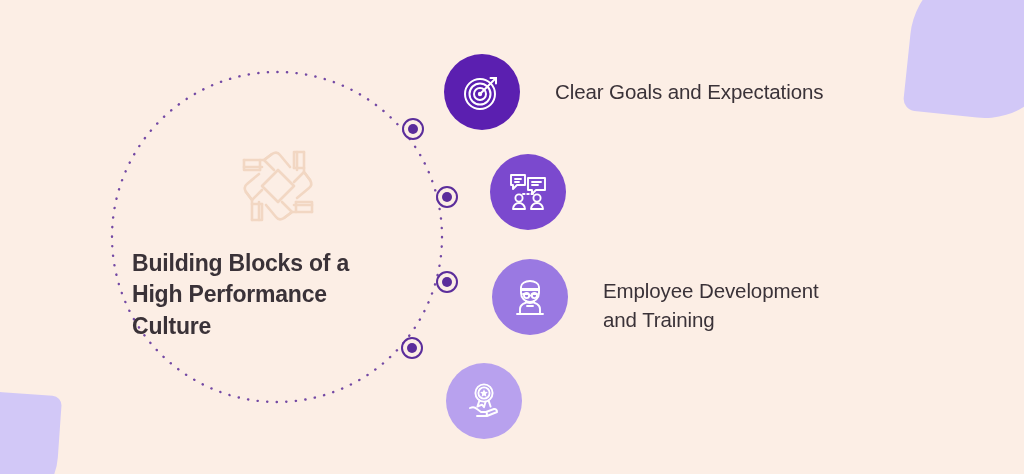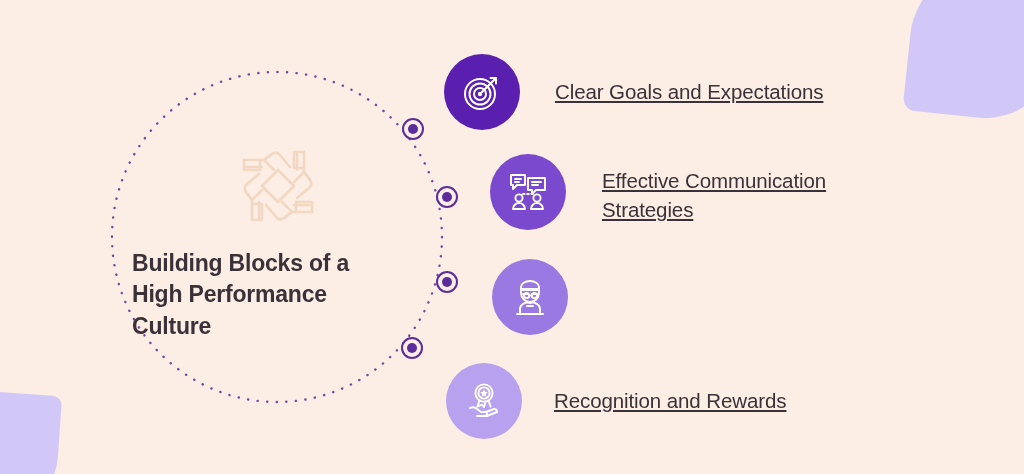--- a/index.html
+++ b/index.html
@@ -135,21 +135,20 @@
   #bubble-4 { left: 446px; top: 363px; background: #B8A1EE; }
 
   
   .item-label {
     position: absolute;
     font-size: 20.5px;
     line-height: 1.42;
     color: #3A3238;
     white-space: pre-line;
     letter-spacing: -0.1px;
-    text-decoration: underline;
   }
   #label-1 { left: 555px; top: 77px;  }
   #label-2 { left: 602px; top: 166px; }
   #label-3 { left: 603px; top: 276px; }
   #label-4 { left: 554px; top: 386px; }
 </style>
 </head>
 <body>
 
 <div id="stage">
@@ -268,17 +267,16 @@
         <path d="M22 10.3 l1.2 2.5 2.7 .3 -2 1.9 .5 2.7 -2.4 -1.3 -2.4 1.3 .5 -2.7 -2 -1.9 2.7 -.3 z" fill="#FFFFFF" stroke="none"></path>
         <path d="M17.4 21.6 l-2 6 4.6 -2 2 2.6 1.6 -5.4"></path>
         <path d="M26.6 21.6 l2 6"></path>
         <path d="M8 29 q4 -2 7 1 l4 3 h4 a2 2 0 0 1 0 4 h-6"></path>
         <path d="M15 37 h10 l10 -4 a2.6 2.6 0 0 0 -3 -3 l-8 3"></path>
       </g>
     </svg>
   </div>
 
   <div class="item-label" id="label-1">Clear Goals and Expectations</div>
-  <div class="item-label" id="label-2">Effective Communication
-Strategies</div>
-  <div class="item-label" id="label-4">Recognition and Rewards</div>
+  <div class="item-label" id="label-3">Employee Development
+and Training</div>
 
 </div>
 
 </body></html>

